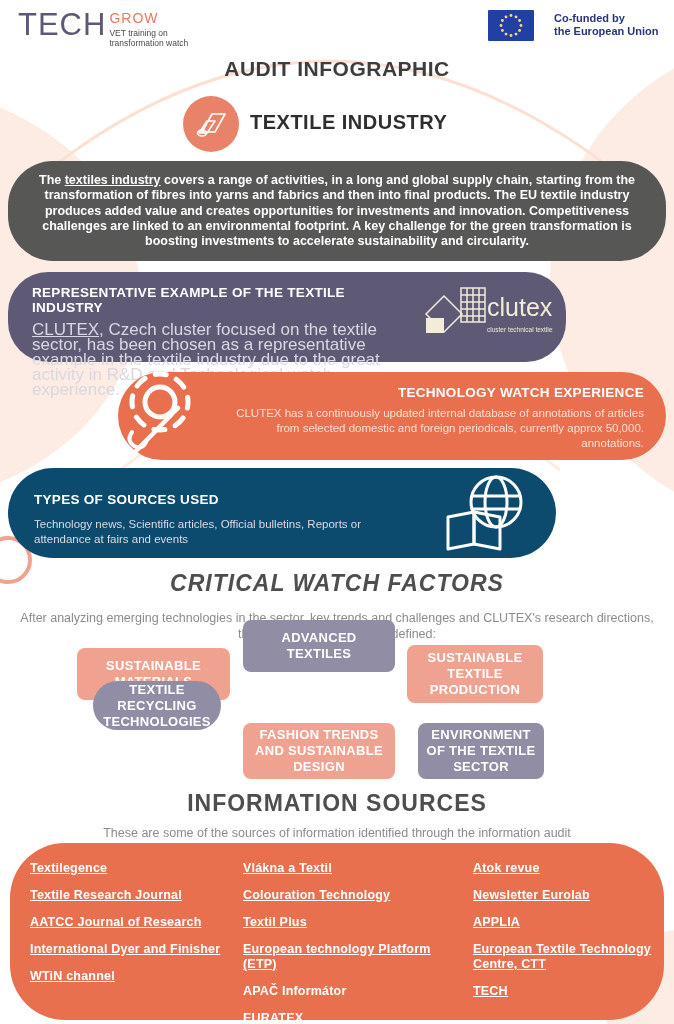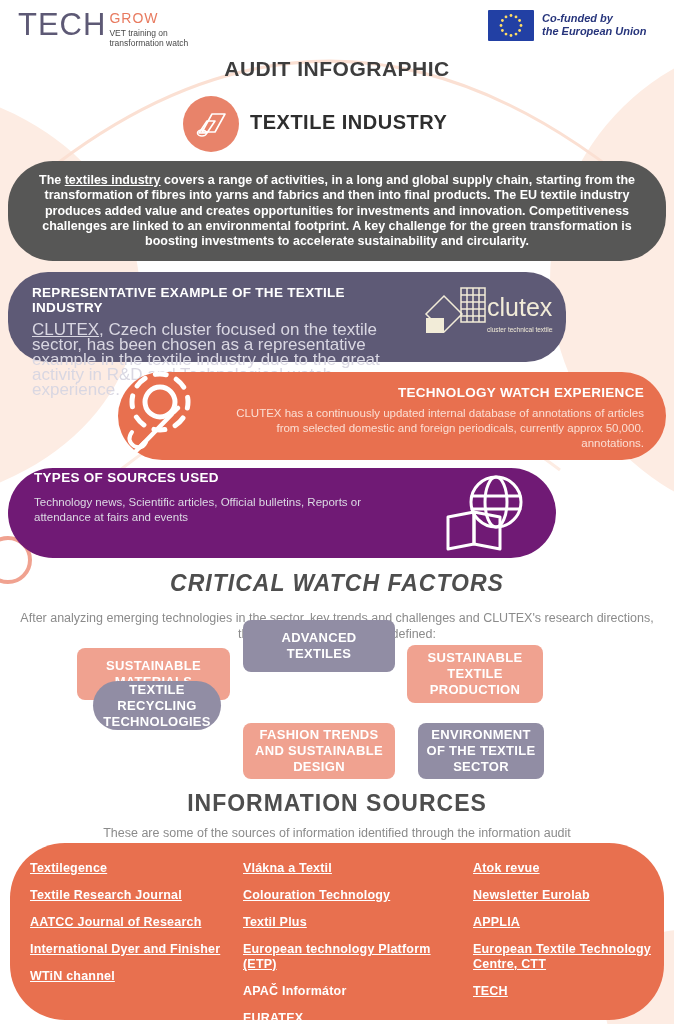--- a/index.html
+++ b/index.html
@@ -11,21 +11,21 @@
   #bg { position:absolute; inset:0; z-index:0; }
   .abs { position:absolute; }
 
   
   .logo { left:18px; top:8px; display:flex; align-items:flex-start; z-index:2; }
   .logo .tech { font-size:31px; font-weight:400; color:#5d5975; letter-spacing:1px; line-height:34px; }
   .logo-right { display:flex; flex-direction:column; margin-left:3px; margin-top:2px; }
   .logo .grow { font-size:14px; color:#e87a5f; letter-spacing:1px; font-weight:400; }
   .logo .tagline { font-size:8.5px; color:#4a4a4a; line-height:10px; margin-top:2px; }
 
-  .eu-badge { left:488px; top:10px; display:flex; align-items:flex-start; gap:8px; z-index:2;font-style:italic; }
+  .eu-badge { left:488px; top:10px; display:flex; align-items:flex-start; gap:20px; z-index:2; }
   .eu-flag { width:46px; height:31px; background:#2240a4; border-radius:1px; }
   .eu-text { font-size:11px; font-weight:bold; color:#27357c; line-height:13px; padding-top:2px; }
 
   .main-title { left:0; top:57px; width:100%; text-align:center;
     font-size:21px; font-weight:800; color:#3d3d3d; letter-spacing:0.5px; z-index:2; }
 
   .industry-circle { left:183px; top:96px; width:56px; height:56px; border-radius:50%;
     background:#e8836a; display:flex; align-items:center; justify-content:center; z-index:2; }
   .industry-label { left:250px; top:111px; font-size:20px; font-weight:800; color:#2e2e2e; letter-spacing:0.5px; z-index:2; }
 
@@ -40,22 +40,22 @@
   .purple-box1 .box-body { margin-top:7px; font-size:17px; color:#d9d7e2; line-height:15px; width:378px; }
   .purple-box1 .box-body .white-link { color:#d9d7e2; }
 
   .clutex-logo { right:120px; top:286px; width:130px; height:60px; z-index:3; }
 
   .orange-box { left:118px; top:372px; width:548px; height:88px; background:#e8704f;
     border-radius:44px; padding:13px 22px 0 110px; text-align:right; z-index:2; }
   .orange-box .box-body { margin-top:6px; font-size:11.5px; color:#fbded3; line-height:15px; }
   .gear-icon-wrap { left:110px; top:362px; width:100px; height:100px; z-index:3; }
 
-  .purple-box2 { left:8px; top:468px; width:548px; height:90px; background:#701a75;
-    border-radius:45px; padding:2px 140px 0 26px; z-index:2; }
+  .purple-box2 { left:8px; top:468px; width:548px; height:90px; background:#0c4a6e;
+    border-radius:45px; padding:24px 140px 0 26px; z-index:2; }
   .purple-box2 .box-body { margin-top:10px; font-size:11.5px; color:#dcdae4; line-height:15px; width:330px; }
   .globe-icon-wrap { left:428px; top:472px; width:110px; height:84px; z-index:3; }
 
   .section-title { left:0; width:100%; text-align:center; font-size:23px; font-weight:800;
     color:#4e4e4e; letter-spacing:1px; z-index:2; }
   .cwf-title { top:570px;font-style:italic; }
   .cwf-intro { left:17px; top:610px; width:640px; text-align:center; font-size:12.5px;
     color:#8b8b8b; line-height:16px; z-index:2; }
 
   .cwf-box { display:flex; align-items:center; justify-content:center; text-align:center;

